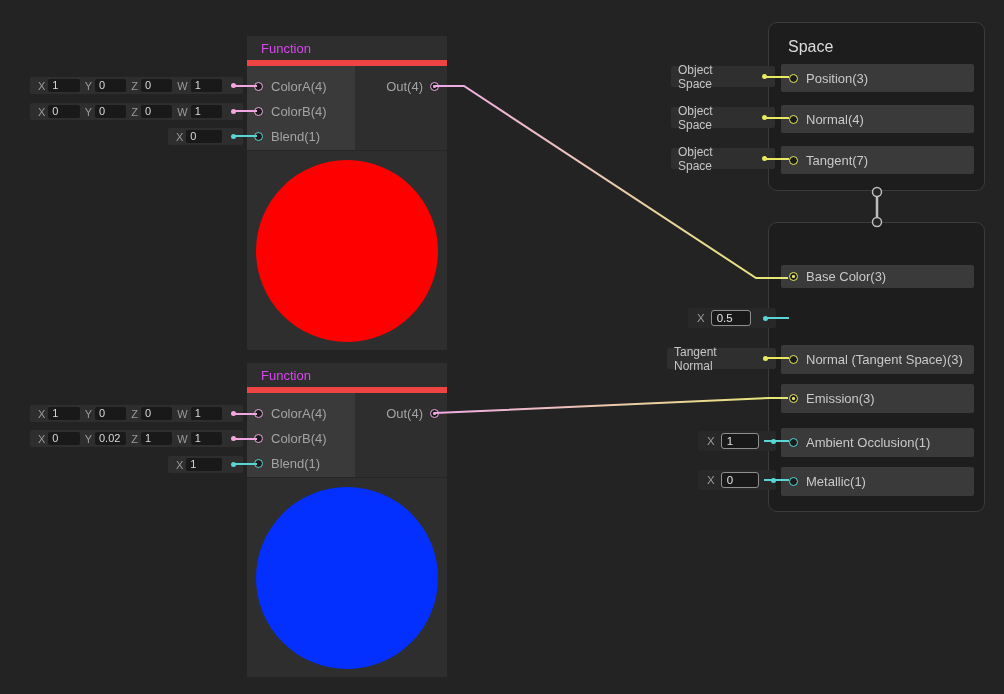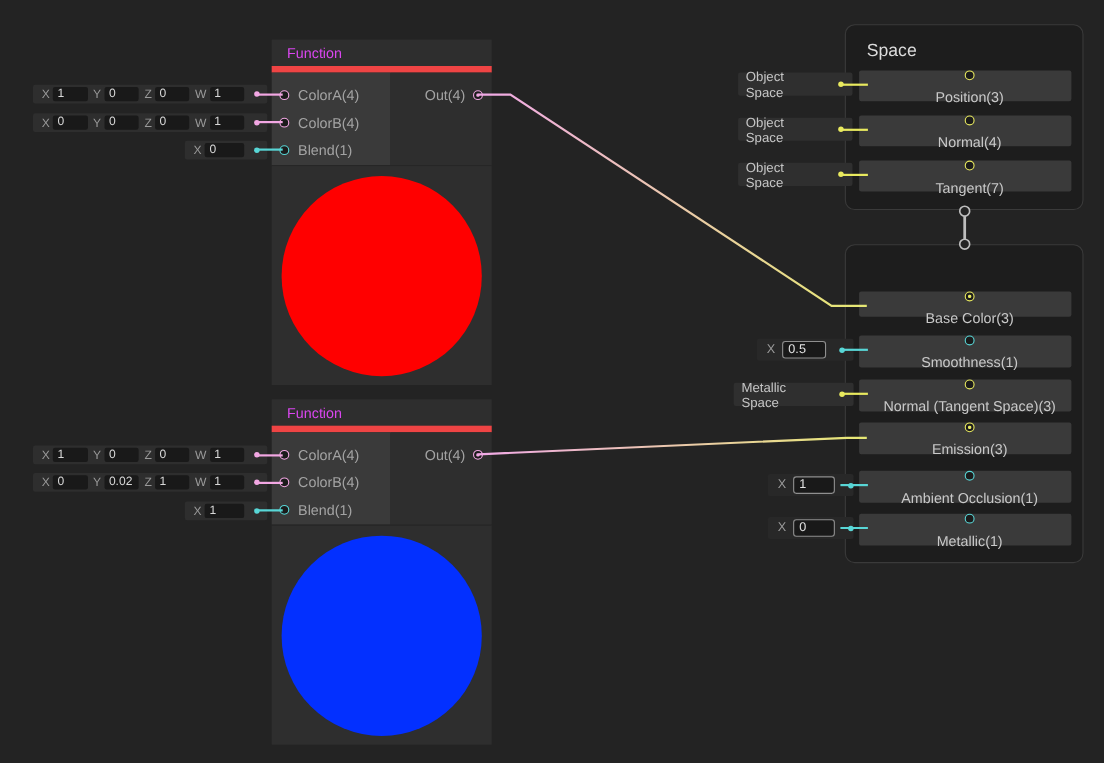--- a/index.html
+++ b/index.html
@@ -79,21 +79,21 @@
   
   .bnode{
     position:absolute;width:217px;background:var(--node-bg);
     border:1px solid var(--node-border);border-radius:9px;z-index:2;
   }
   .bnode-title{
     margin:12px 0 0 19px;font-size:16px;color:var(--text-bright);height:24px;line-height:24px;
   }
   .b-row{
     position:absolute;left:12px;width:193px;background:var(--row);border-radius:2px;
-    display:flex;align-items:center;padding-left:8px;gap:8px;font-size:13px;color:#c9c9c9;flex-direction:column;
+    display:flex;align-items:center;padding-left:8px;gap:8px;font-size:13px;color:#c9c9c9;
   }
 
   
   .space-chip{
     position:absolute;height:21px;background:#2f2f2f;border-radius:2px;
     display:flex;align-items:center;justify-content:space-between;
     padding:0 7px;font-size:12px;color:var(--text);gap:9px;z-index:3;
   }
   .frag-widget{
     position:absolute;height:20px;background:#282828;border-radius:2px;
@@ -286,24 +286,20 @@
 <div class="space-chip" style="left:671px;top:148px;width:104px">
   <span>Object Space</span>
   <span class="wdot yellow"></span>
 </div>
 
 <div class="bnode" style="left:768px;top:222px;height:290px">
   <div class="b-row" style="top:42px;height:23px">
     <span class="port yellow connected"></span>
     <span>Base Color(3)</span>
   </div>
-  <div class="b-row" style="top:82px;height:29px">
-    <span class="port cyan"></span>
-    <span>Smoothness(1)</span>
-  </div>
   <div class="b-row" style="top:122px;height:29px">
     <span class="port yellow"></span>
     <span>Normal (Tangent Space)(3)</span>
   </div>
   <div class="b-row" style="top:161px;height:29px">
     <span class="port yellow connected"></span>
     <span>Emission(3)</span>
   </div>
   <div class="b-row" style="top:205px;height:29px">
     <span class="port cyan"></span>
@@ -314,21 +310,21 @@
     <span>Metallic(1)</span>
   </div>
 </div>
 
 <div class="frag-widget" style="left:688px;top:308px;width:88px">
   <span class="wk">X</span>
   <span class="fbox">0.5</span>
   <span class="wdot cyan"></span>
 </div>
 <div class="space-chip" style="left:667px;top:348px;width:109px">
-  <span>Metallic Space</span>
+  <span>Tangent Normal</span>
   <span class="wdot yellow"></span>
 </div>
 <div class="frag-widget" style="left:698px;top:431px;width:78px">
   <span class="wk">X</span>
   <span class="fbox">1</span>
   <span class="wdot cyan"></span>
 </div>
 <div class="frag-widget" style="left:698px;top:470px;width:78px">
   <span class="wk">X</span>
   <span class="fbox">0</span>

